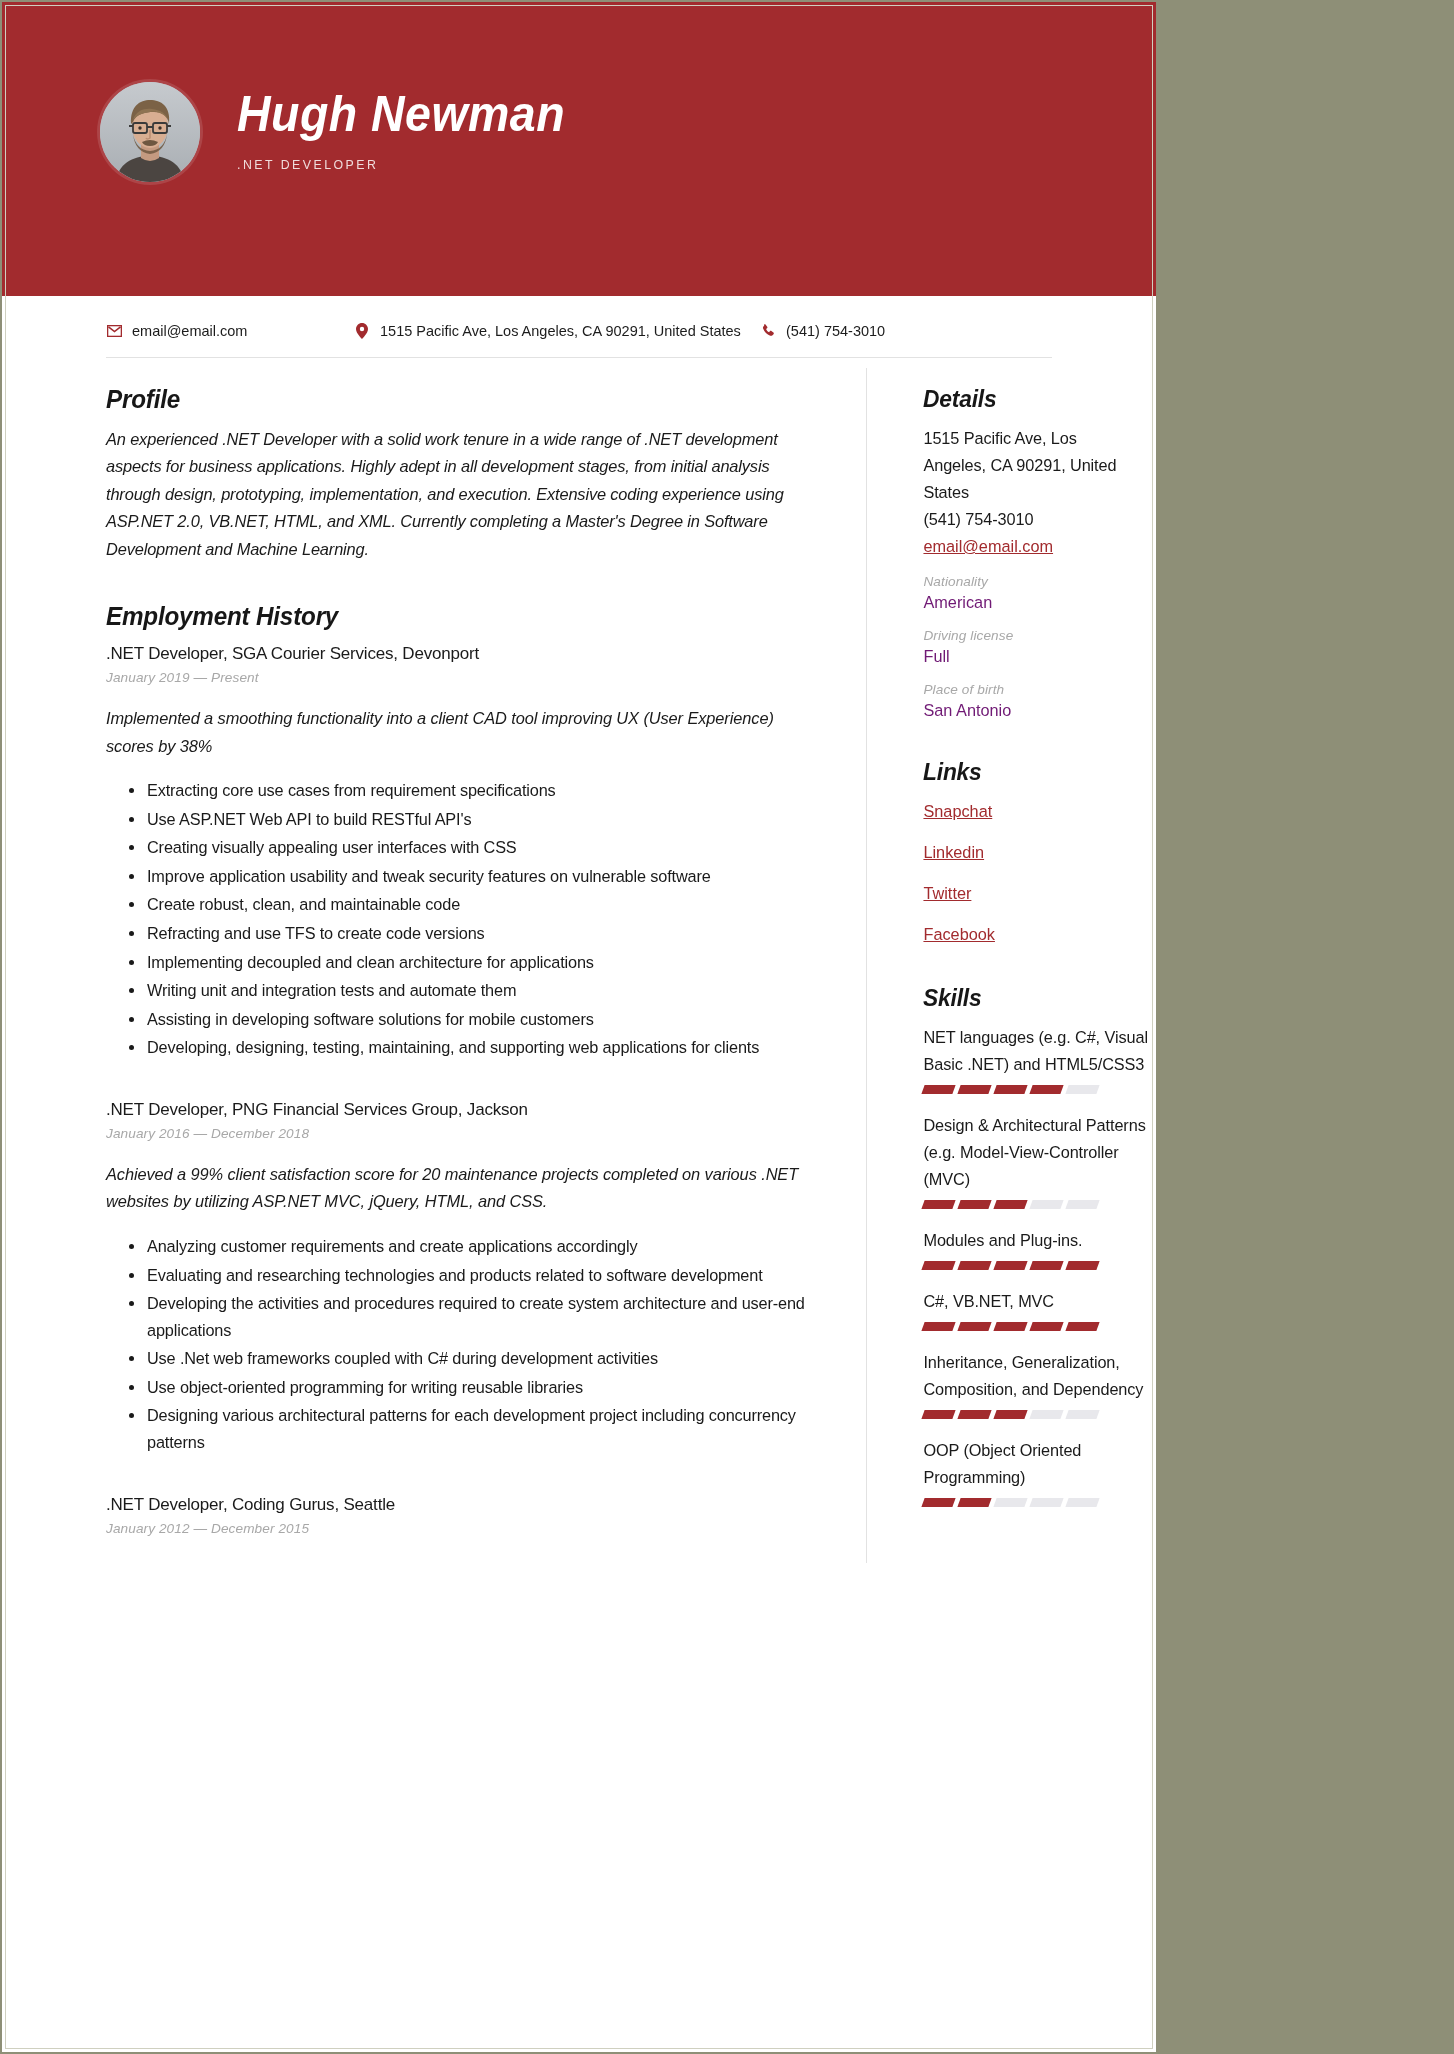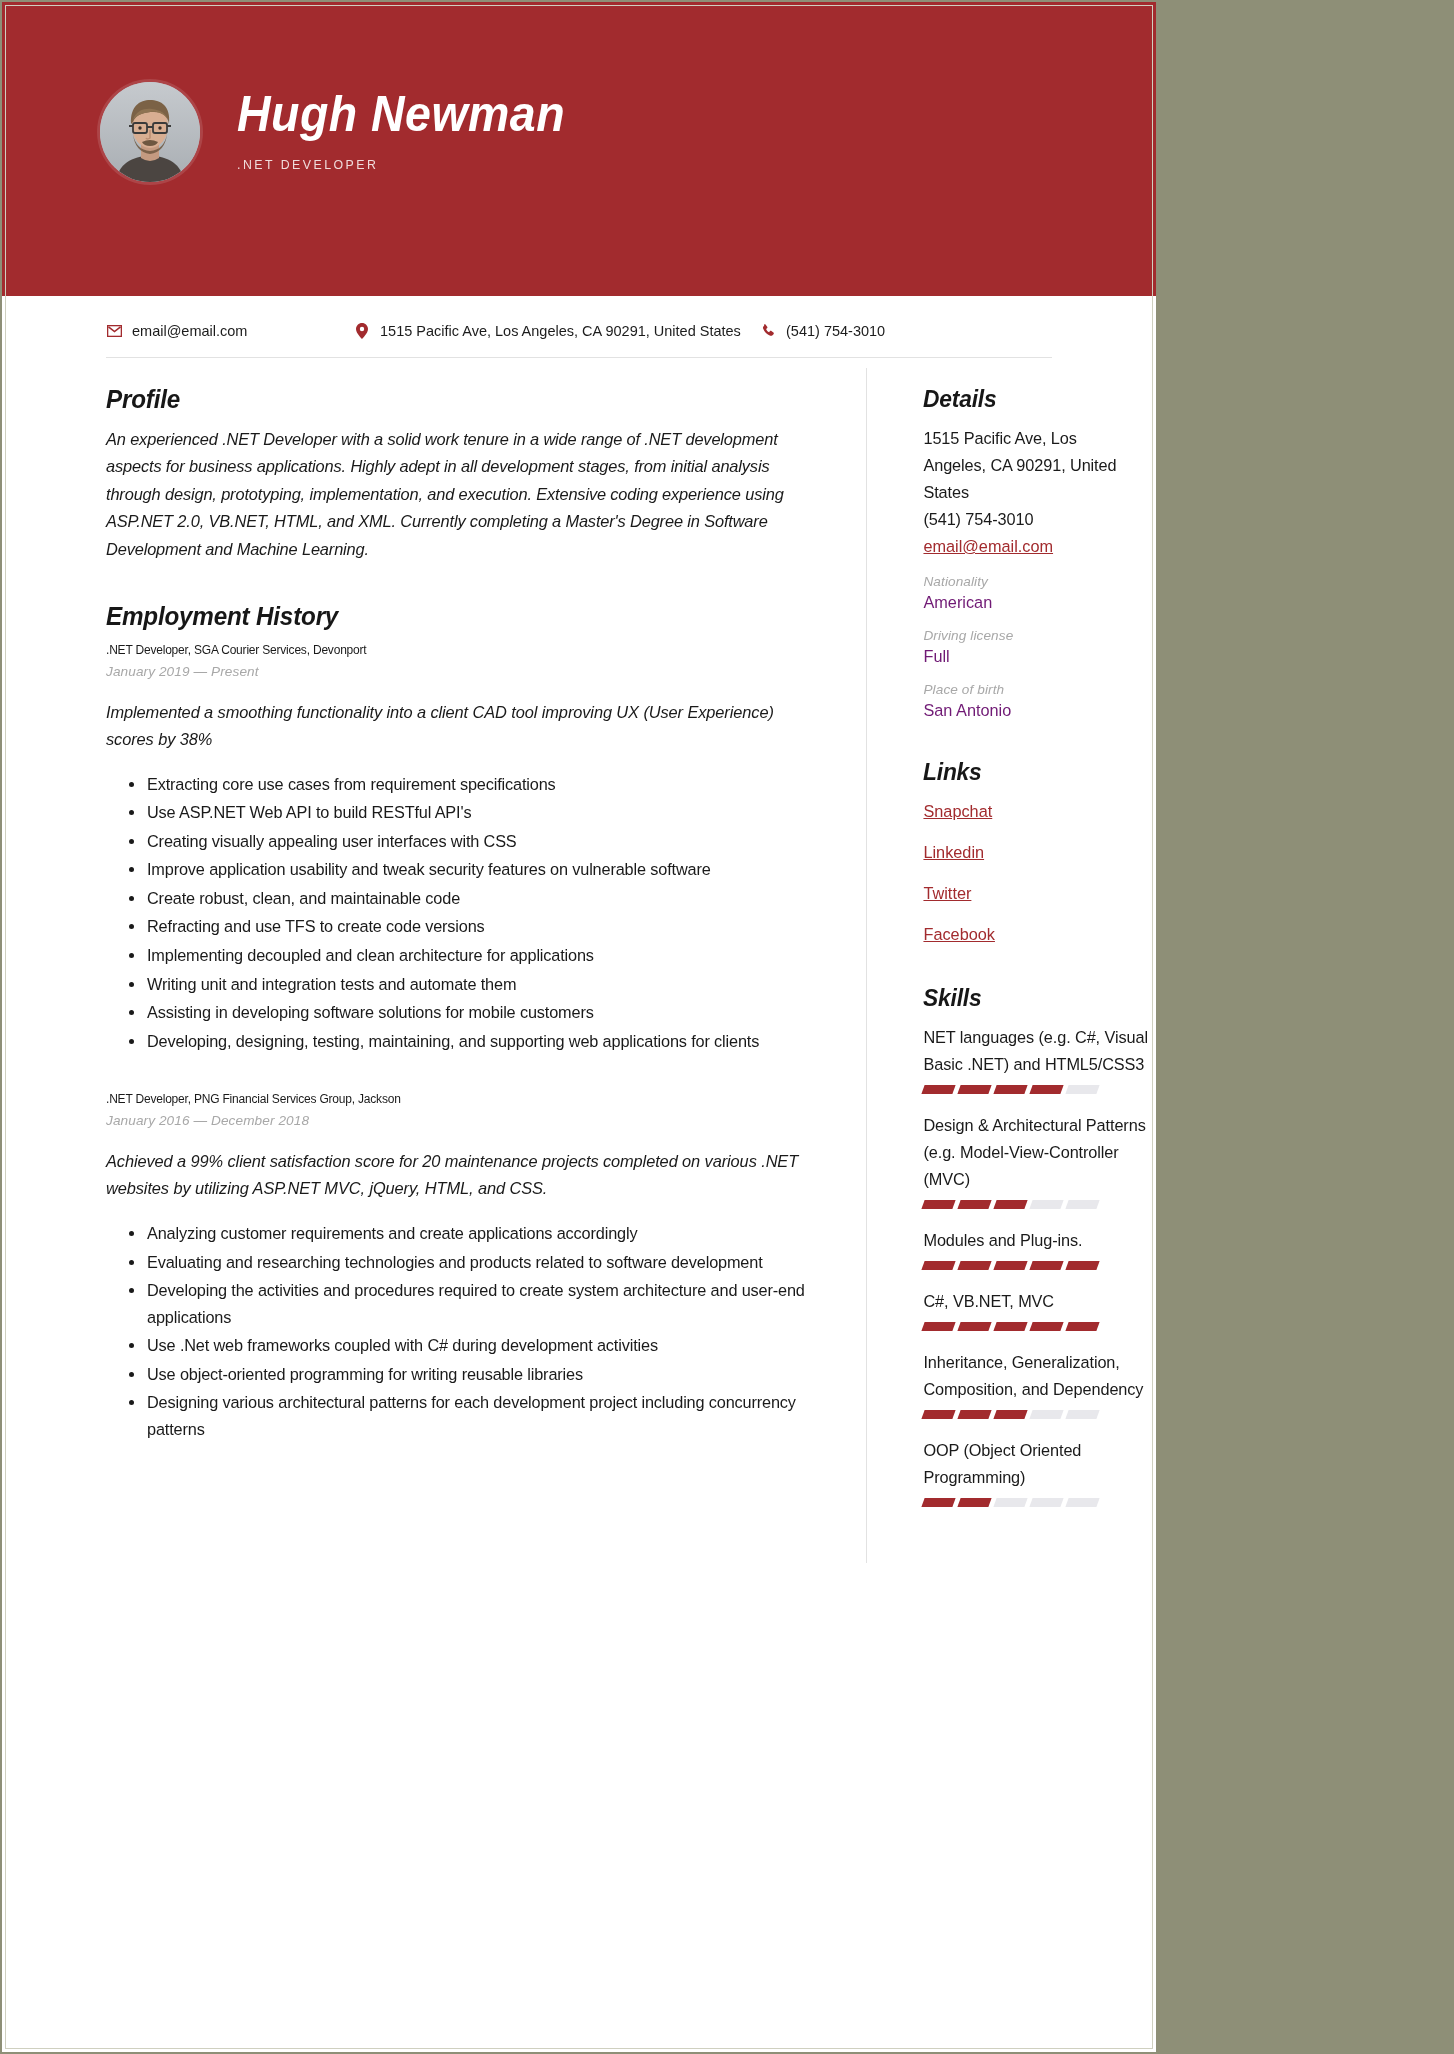--- a/index.html
+++ b/index.html
@@ -149,21 +149,21 @@
     color: #1a1a1a;
     letter-spacing: -0.15px;
   }
 
   .sec-employment { margin-top: 39px; }
 
   .job { margin-bottom: 0; }
   .job + .job { margin-top: 38px; }
 
   .job-head {
-    font-size: 12px;
+    font-size: 17px;
     color: #1a1a1a;
     letter-spacing: -0.2px;
     line-height: 1.3;
   }
   .job-date {
     font-style: italic;
     font-size: 13.6px;
     color: #a8a8a8;
     margin-top: 5px;
     letter-spacing: 0.1px;
@@ -371,20 +371,24 @@
           <ul class="job-bullets">
             <li>Analyzing customer requirements and create applications accordingly</li>
             <li>Evaluating and researching technologies and products related to software development</li>
             <li>Developing the activities and procedures required to create system architecture and user-end applications</li>
             <li>Use .Net web frameworks coupled with C# during development activities</li>
             <li>Use object-oriented programming for writing reusable libraries</li>
             <li>Designing various architectural patterns for each development project including concurrency patterns</li>
           </ul>
         </div>
 
+        <div class="job">
+          <div class="job-head">.NET Developer, Coding Gurus, Seattle</div>
+          <div class="job-date">January 2012 — December 2015</div>
+        </div>
 
       </div>
     </div>
 
     <div class="divider-v"></div>
 
     <div class="col-side">
 
       <div class="side-block">
         <div class="sec-head side">Details</div>

